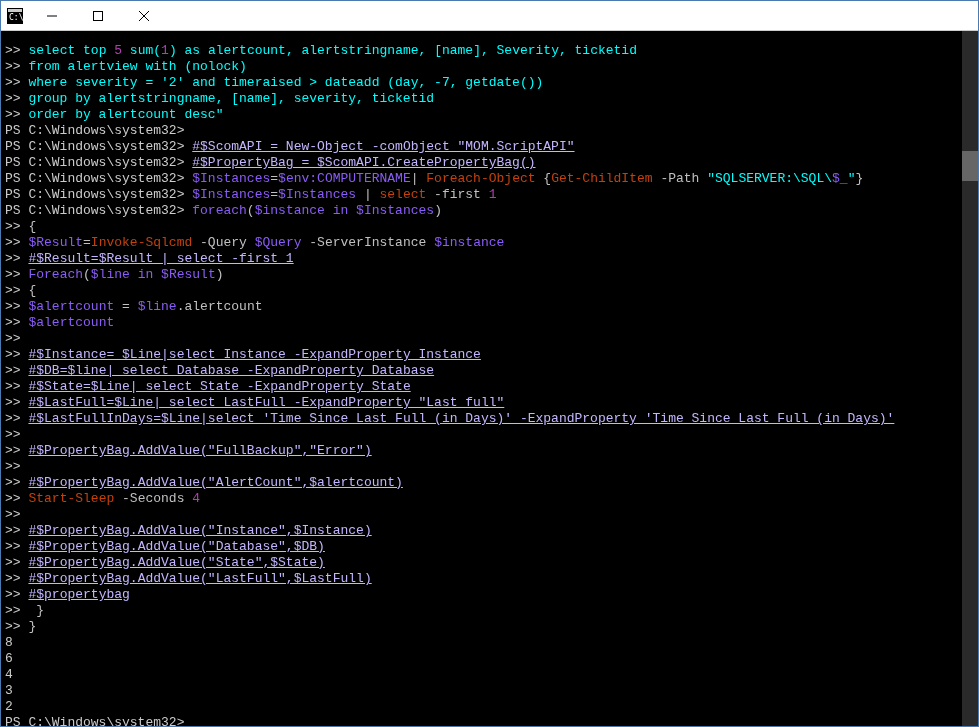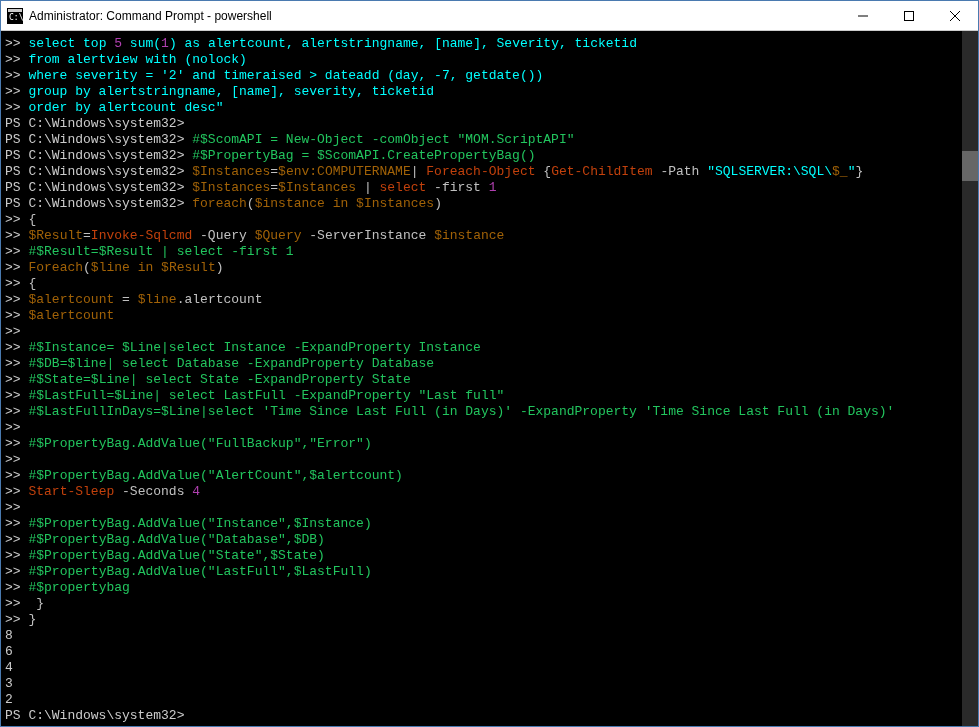--- a/index.html
+++ b/index.html
@@ -45,35 +45,35 @@
       align-items: center;
       justify-content: center;
       font-family: 'Segoe UI', sans-serif;
       font-size: 12px;
       color: #000;
       cursor: pointer;
     }
     .terminal {
       background: #000;
       height: calc(100% - 30px);
-      padding: 5px 4px;
+      padding: 12px 4px;
       overflow-y: auto;
       position: relative;
       line-height: 16px;
     }
     .terminal-content {
       white-space: pre;
     }
     .line { display: block; min-height: 16px; }
     .c-white { color: #ccc; }
     .c-gray { color: #c0c0c0; }
     .c-yellow { color: #c2410c; }
-    .c-green { color: #a16207; }
+    .c-green { color: #8b5cf6; }
     .c-blue { color: #00ffff; }
-    .c-dgreen { color: #22c55e; }
+    .c-dgreen { color: #c4b5fd; text-decoration: underline; }
     .c-purple { color: #b040b0; }
     .scrollbar {
       position: absolute;
       right: 0;
       top: 0;
       width: 16px;
       height: 100%;
       background: #2a2a2a;
     }
     .scrollbar-thumb {
@@ -89,21 +89,20 @@
 <body>
 
 <div class="titlebar">
   <span class="titlebar-icon">
     <svg width="16" height="16" viewBox="0 0 16 16">
       <rect x="0" y="0" width="16" height="16" fill="#000"></rect>
       <rect x="1" y="1" width="14" height="3" fill="#ccc"></rect>
       <text x="2" y="12" font-size="8" fill="#fff" font-family="monospace">C:\</text>
     </svg>
   </span>
-  <span class="titlebar-title">Administrator: Command Prompt - powershell</span>
   <div class="titlebar-buttons">
     <div class="titlebar-btn">
       <svg width="10" height="10" viewBox="0 0 10 10">
           <line x1="0" y1="5" x2="10" y2="5" stroke="#000" stroke-width="1"></line>
         </svg>
     </div>
     <div class="titlebar-btn">
       <svg width="10" height="10" viewBox="0 0 10 10">
           <rect x="0.5" y="0.5" width="9" height="9" fill="none" stroke="#000" stroke-width="1"></rect>
         </svg>

